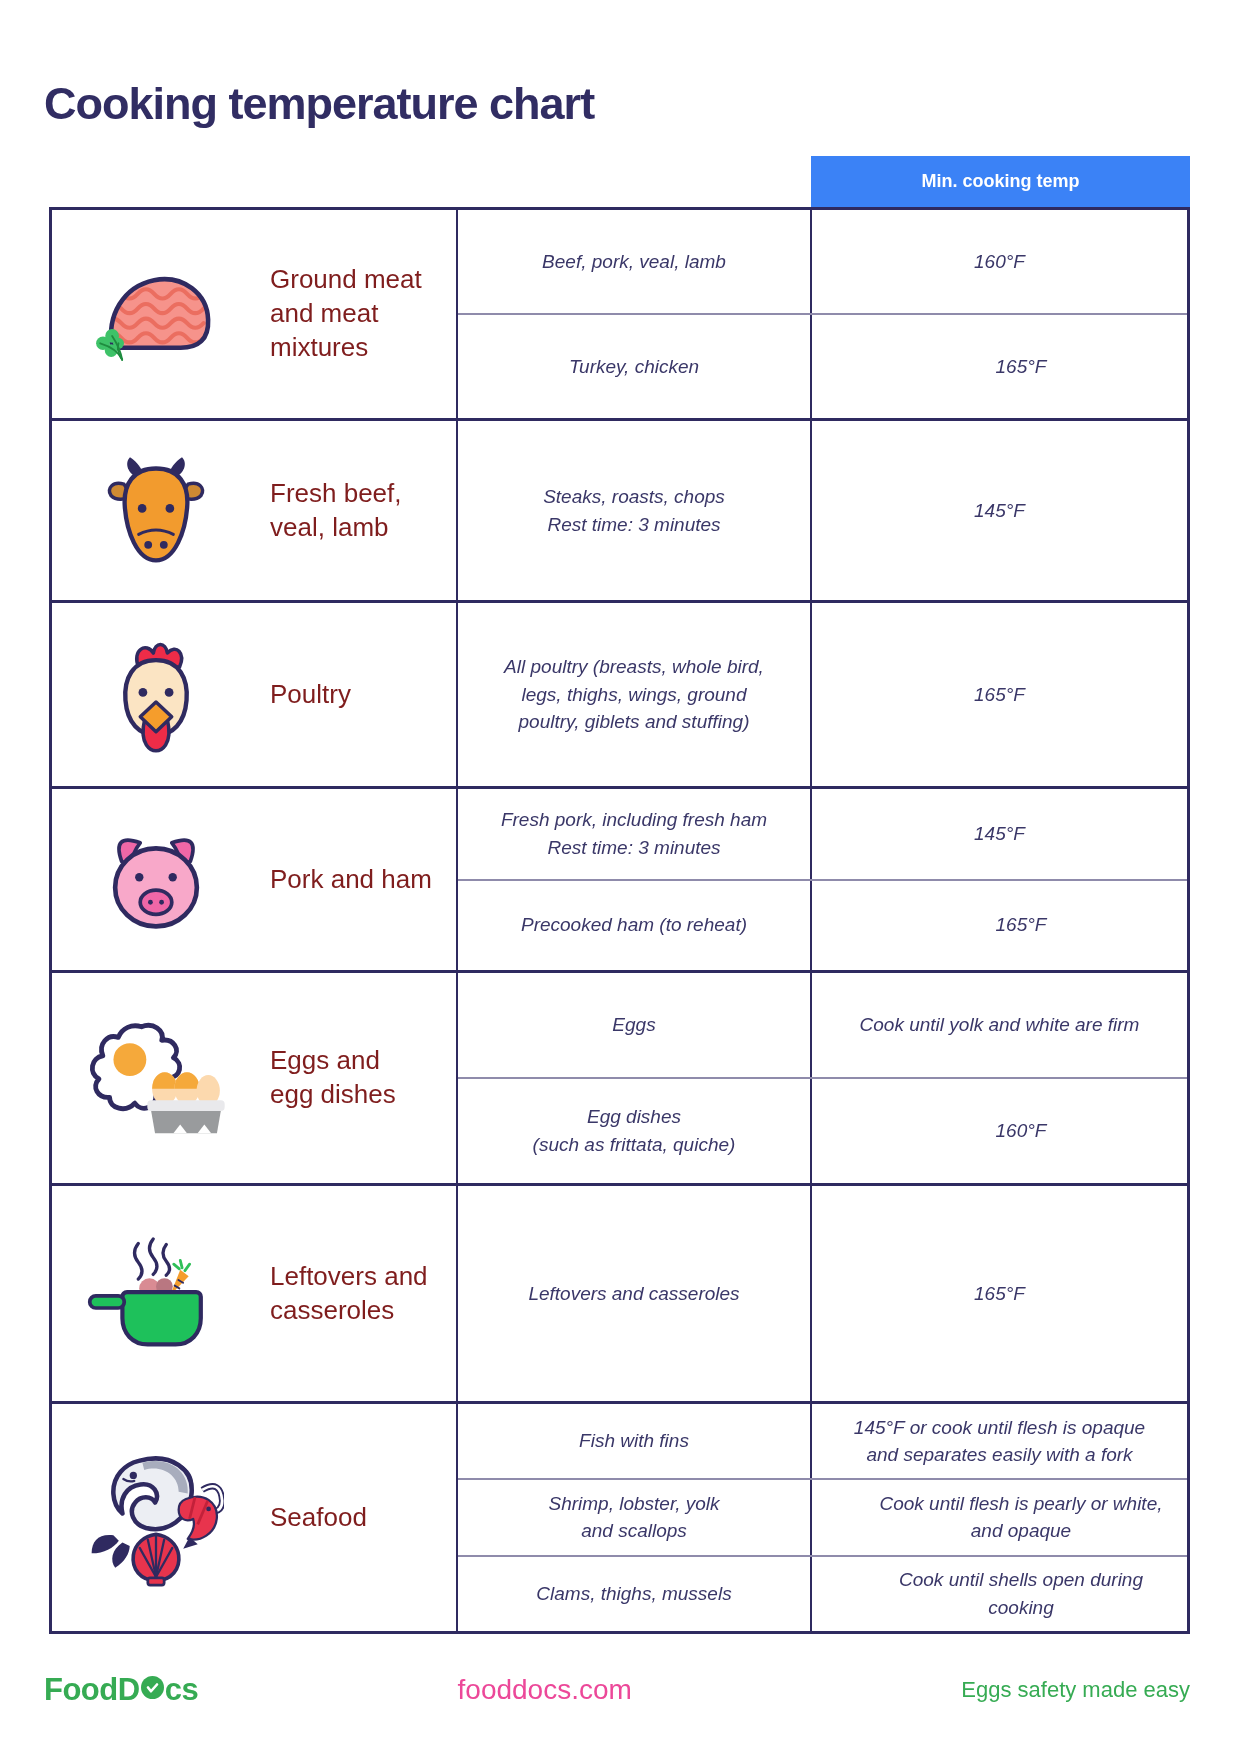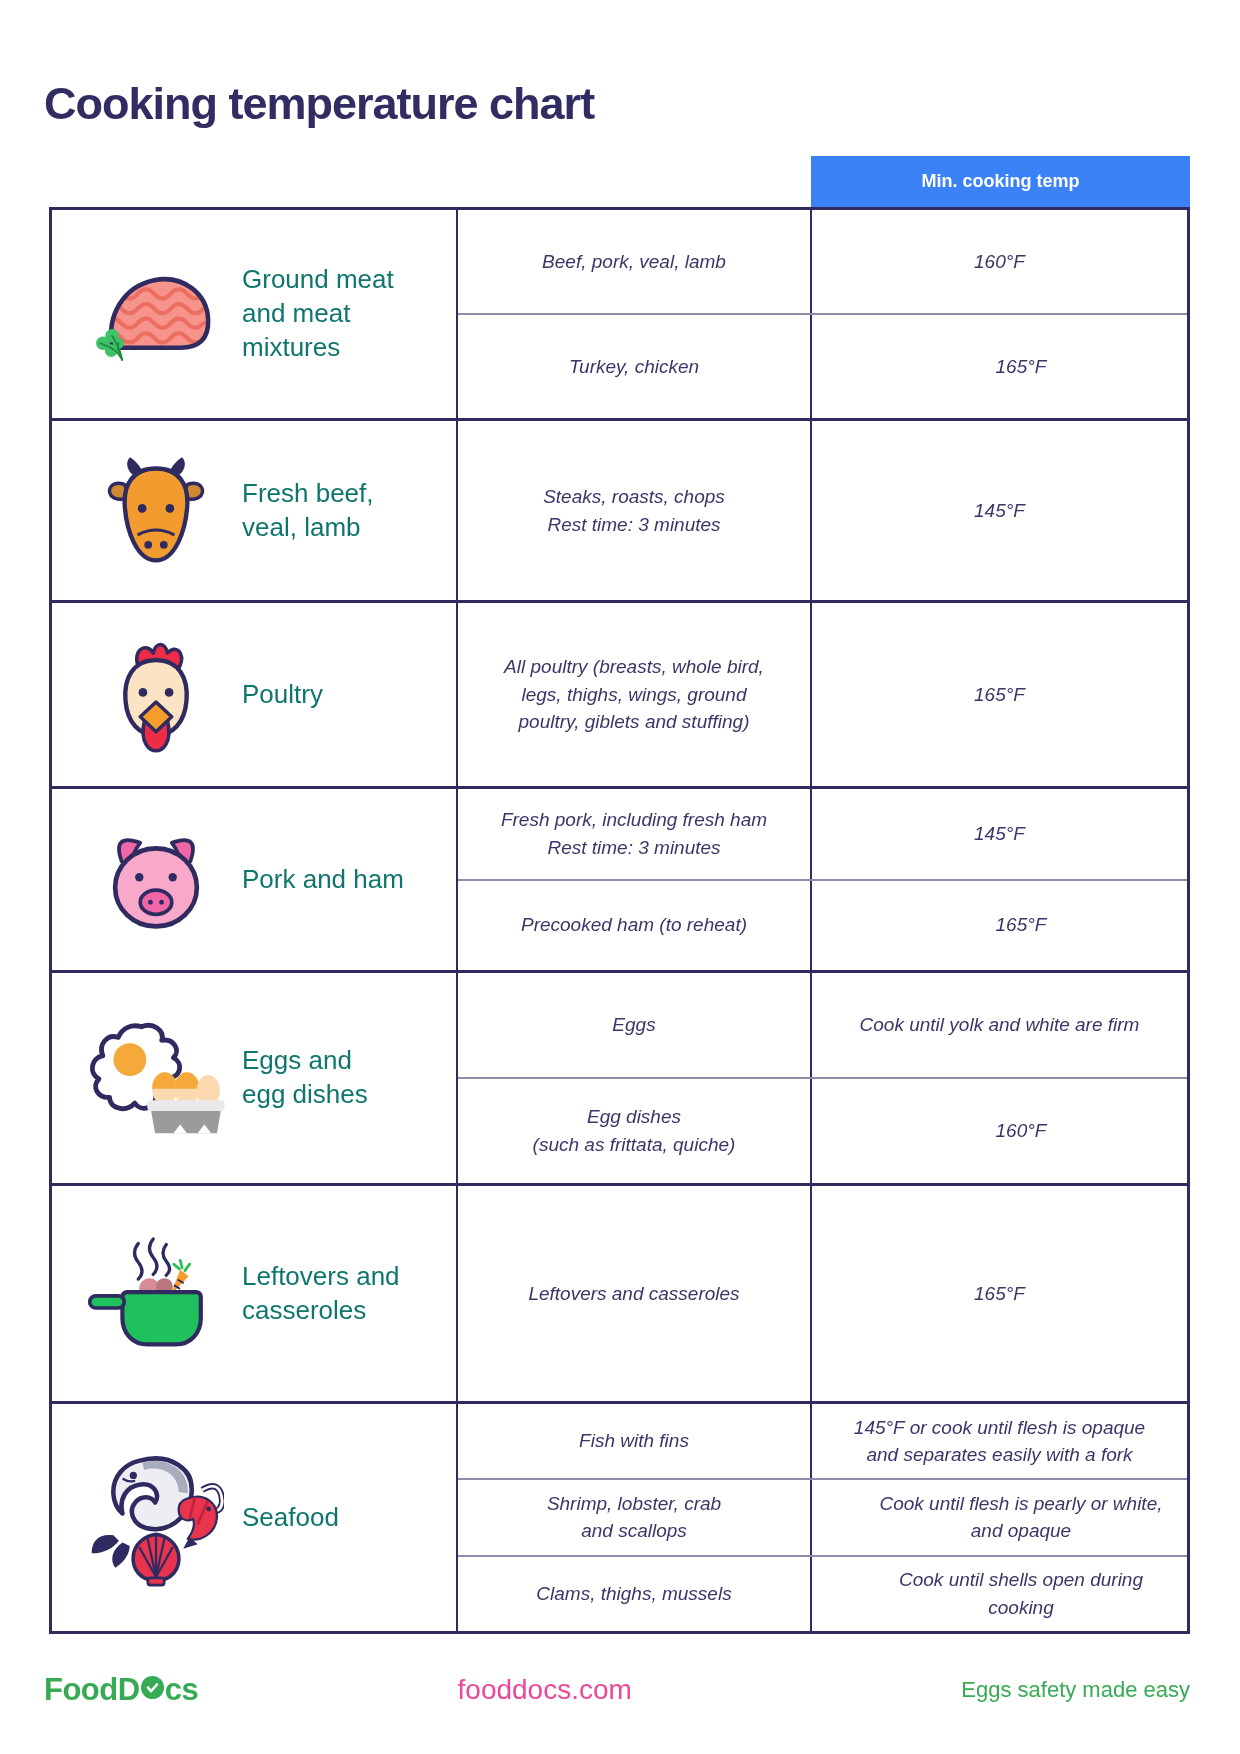--- a/index.html
+++ b/index.html
@@ -10,21 +10,21 @@
 
   .temp-header { margin-top:26px; margin-left:auto; width:379px; height:51px; background:#3b82f6; color:#ffffff; display:flex; align-items:center; justify-content:center; font-size:18px; font-weight:bold; }
 
   .table { width:1141px; margin-left:auto; border:3px solid #2f2a60; }
   .t-row { display:flex; }
   .t-row + .t-row { border-top:3px solid #2f2a60; }
   .r0{height:208px}.r1{height:182px}.r2{height:186px}.r3{height:184px}.r4{height:213px}.r5{height:218px}.r6{height:230px}
 
   .cat { width:406px; border-right:2px solid #2f2a60; display:flex; align-items:center; padding-left:26px; }
   .icon-box { width:156px; display:flex; align-items:center; justify-content:center; flex-shrink:0; }
-  .cat-label { font-size:26px; line-height:1.3; color:#0f766e; white-space:pre-line; padding-left:8px; }
+  .cat-label { font-size:26px; line-height:1.3; color:#7f1d1d; white-space:pre-line; padding-left:8px;margin-left:28px; }
 
   .subs { flex:1; display:flex; flex-direction:column; }
   .subrow { flex:1; display:flex;font-style:italic; }
   .subrow + .subrow { border-top:2px solid #8f8bab;gap:43px; }
   .item { width:354px; border-right:2px solid #2f2a60; display:flex; align-items:center; justify-content:center; text-align:center; font-size:19px; line-height:1.45; white-space:pre-line; padding:6px 10px; }
   .temp { flex:1; display:flex; align-items:center; justify-content:center; text-align:center; font-size:19px; line-height:1.45; white-space:pre-line; padding:6px 12px;border-radius:27px; }
 
   .footer { margin-top:38px; display:flex; align-items:center; justify-content:space-between; }
   .logo { font-size:31px; font-weight:bold; color:#36ab53; letter-spacing:-0.5px; display:flex; align-items:flex-start; }
   .logo-o { display:inline-flex; width:23px; height:23px; border-radius:50%; background:#36ab53; align-items:center; justify-content:center; margin:4px 1px 0 1px; }
@@ -271,21 +271,21 @@
         </div>
         <div class="cat-label">Seafood</div>
       </div>
       <div class="subs">
         <div class="subrow">
           <div class="item">Fish with fins</div>
           <div class="temp">145°F or cook until flesh is opaque
 and separates easily with a fork</div>
         </div>
         <div class="subrow">
-          <div class="item">Shrimp, lobster, crab
+          <div class="item">Shrimp, lobster, yolk
 and scallops</div>
           <div class="temp">Cook until flesh is pearly or white,
 and opaque</div>
         </div>
         <div class="subrow">
           <div class="item">Clams, thighs, mussels</div>
           <div class="temp">Cook until shells open during
 cooking</div>
         </div>
       </div>

